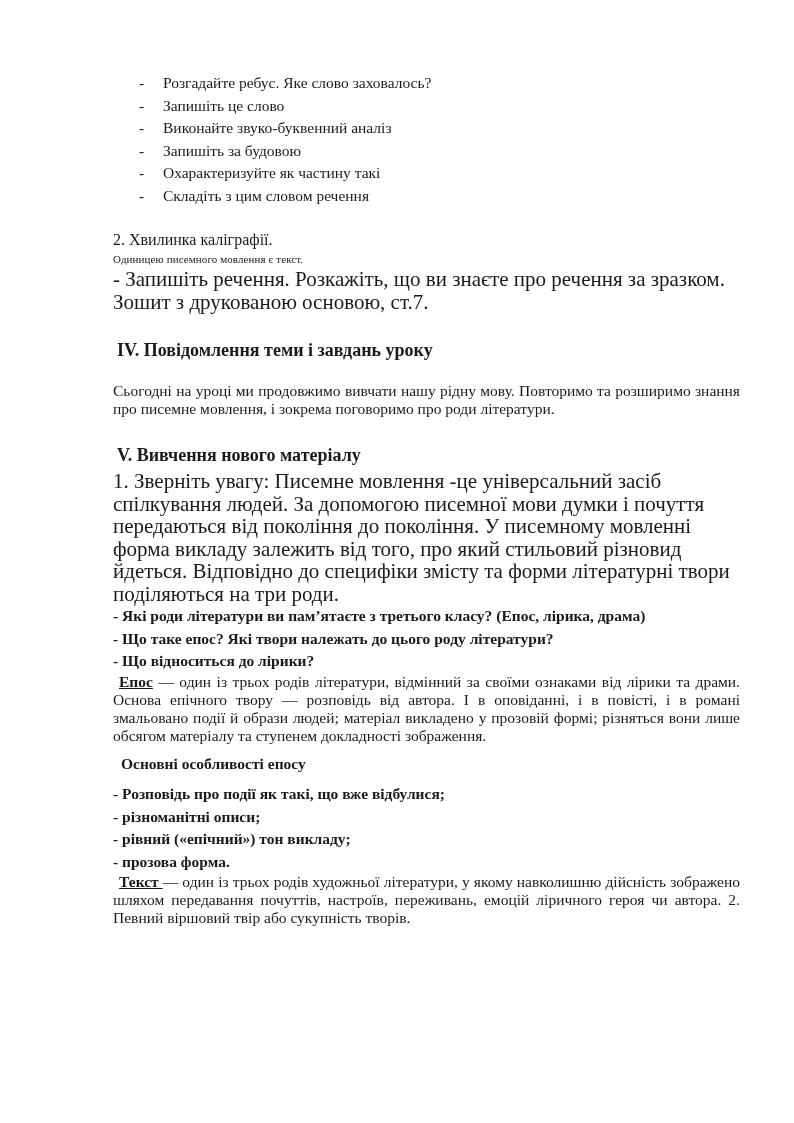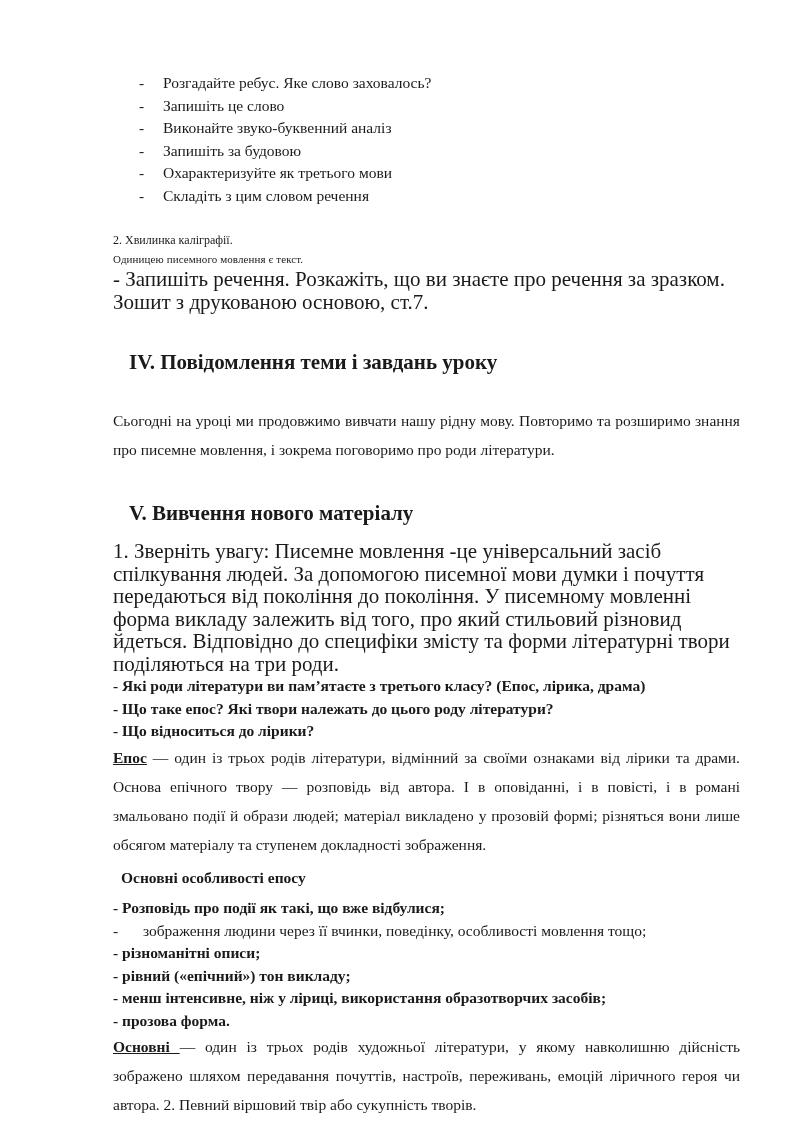--- a/index.html
+++ b/index.html
@@ -48,59 +48,60 @@
   }
   .task-list li .dash {
     position: absolute;
     left: 26px;
     top: 0;
   }
   .gap-md { height: 17px; }
   .gap-lg { height: 22px; }
 
   .line {
-    font-size: 12px;
+    font-size: 16px;
     line-height: 22px;
   }
   .line-small {
     font-size: 11px;
     line-height: 17px;
     letter-spacing: 0.1px;
   }
 
   .para {
     font-size: 15.5px;
-    line-height: 29px;
+    line-height: 18px;
     margin: 0;
     text-align: justify;
     text-justify: inter-word;
   }
   .para-left {
     font-size: 21px;
     line-height: 22.5px;
     margin: 0;
     text-align: left;
   }
 
   .heading {
-    font-size: 21px;
+    font-size: 18px;
     line-height: 22px;
     font-weight: bold;
-    margin: 16px;
+    margin: 4px;
   }
   .subheading {
     font-size: 15.5px;
     line-height: 22.5px;
     font-weight: bold;
     margin: 8px;
   }
 
   .term {
     font-weight: bold;
     text-decoration: underline;
+    margin-left: 6px;
   }
 
   .bullet-line {
     font-size: 15.5px;
     line-height: 22.5px;
     margin: 0;
     text-align: left;
     font-weight: bold;
   }
   .bullet-justified {
@@ -128,21 +129,21 @@
       <li>
         <span class="dash">-</span><span>Запишіть це слово</span>
       </li>
       <li>
         <span class="dash">-</span><span>Виконайте звуко-буквенний аналіз</span>
       </li>
       <li>
         <span class="dash">-</span><span>Запишіть за будовою</span>
       </li>
       <li>
-        <span class="dash">-</span><span>Охарактеризуйте як третього мови</span>
+        <span class="dash">-</span><span>Охарактеризуйте як частину такі</span>
       </li>
       <li>
         <span class="dash">-</span><span>Складіть з цим словом речення</span>
       </li>
     </ul>
 
     <div class="gap-lg"></div>
 
     <div class="line">2. Хвилинка каліграфії.</div>
     <div class="line-small">Одиницею писемного мовлення є текст.</div>
@@ -162,26 +163,24 @@
     <p class="bullet-line">-  Які роди літератури ви пам’ятаєте з третього класу? (Епос, лірика, драма)</p>
     <p class="bullet-line">-  Що таке епос? Які твори належать до цього роду літератури?</p>
     <p class="bullet-line">-  Що відноситься до лірики?</p>
 
     <p class="para"><span class="term">Епос</span><span> — один із трьох родів літератури, відмінний за своїми ознаками від лірики та драми. Основа епічного твору — розповідь від автора. І в оповіданні, і в повісті, і в романі змальовано події й образи людей; матеріал викладено у прозовій формі; різняться вони лише обсягом матеріалу та ступенем докладності зображення.</span></p>
 
     <h3 class="subheading">Основні особливості епосу</h3>
 
     <p class="bullet-line"><span class="dash-inline">-</span> <span>Розповідь про події як такі, що вже відбулися;</span></p>
 
-    <p class="bullet-justified"><span class="dash-inline">-</span> <span>зображення людини через її вчинки, поведінку, особливості мовлення тощо;</span></p>
 
     <p class="bullet-line"><span class="dash-inline">-</span> <span>різноманітні описи;</span></p>
 
     <p class="bullet-line"><span class="dash-inline">-</span> <span>рівний («епічний») тон викладу;</span></p>
 
-    <p class="bullet-line"><span class="dash-inline">-</span> <span>менш інтенсивне, ніж у ліриці, використання образотворчих засобів;</span></p>
 
     <p class="bullet-line"><span class="dash-inline">-</span> <span>прозова форма.</span></p>
 
-    <p class="para"><span class="term">Основні </span><span>— один із трьох родів художньої літератури, у якому навколишню дійсність зображено шляхом передавання почуттів, настроїв, переживань, емоцій ліричного героя чи автора. 2. Певний віршовий твір або сукупність творів.</span></p>
+    <p class="para"><span class="term">Текст </span><span>— один із трьох родів художньої літератури, у якому навколишню дійсність зображено шляхом передавання почуттів, настроїв, переживань, емоцій ліричного героя чи автора. 2. Певний віршовий твір або сукупність творів.</span></p>
 
   </div>
 </div>
 
 </body></html>

